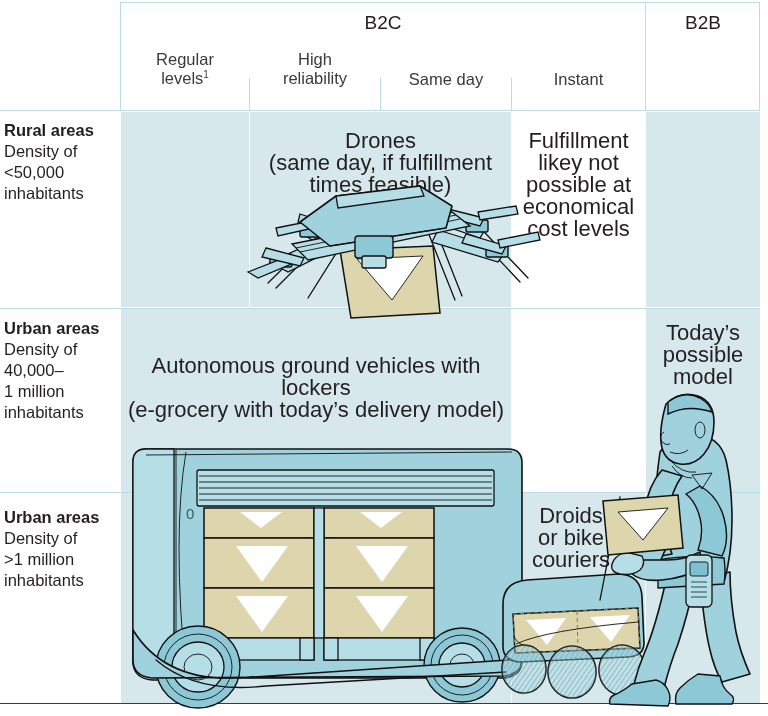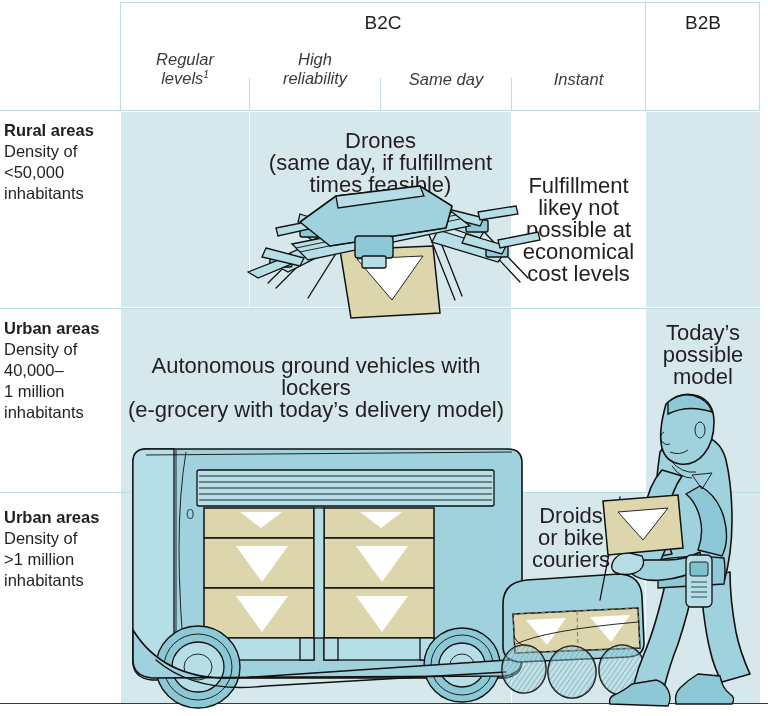--- a/index.html
+++ b/index.html
@@ -20,21 +20,21 @@
   .hline{position:absolute;height:1px;background:#bcdce4;}
   .groundline{position:absolute;height:1px;background:#3a3a3a;left:0;width:768px;top:703px;}
 
   
   .hdr-top{
     position:absolute;text-align:center;
     font-size:19px;color:#231f20;line-height:22px;
   }
   .hdr-sub{
     position:absolute;text-align:center;
-    font-size:16.5px;color:#3a3a3a;line-height:19px;font-style:italic;
+    font-size:16.5px;color:#3a3a3a;line-height:19px;
   }
   .hdr-sub sup{font-size:10px;vertical-align:super;line-height:0;}
 
   
   .rowlabel{
     position:absolute;left:4px;width:112px;
     font-size:16.5px;line-height:21px;color:#231f20;
   }
   .rowlabel b{font-weight:bold;display:block;}
 
@@ -123,21 +123,21 @@
     <span>&gt;1 million</span><br>
     <span>inhabitants</span>
   </div>
 
   <div class="caption" style="left:250px;top:130px;width:261px;">
     <span>Drones</span><br>
     <span>(same day, if fulfillment</span><br>
     <span>times feasible)</span>
   </div>
 
-  <div class="caption" style="left:512px;top:130px;width:133px;margin-top:45px;">
+  <div class="caption" style="left:512px;top:130px;width:133px;">
     <span>Fulfillment</span><br>
     <span>likey not</span><br>
     <span>possible at</span><br>
     <span>economical</span><br>
     <span>cost levels</span>
   </div>
 
   <div class="caption" style="left:121px;top:355px;width:390px;">
     <span>Autonomous ground vehicles with lockers</span><br>
     <span>(e-grocery with today’s delivery model)</span>

